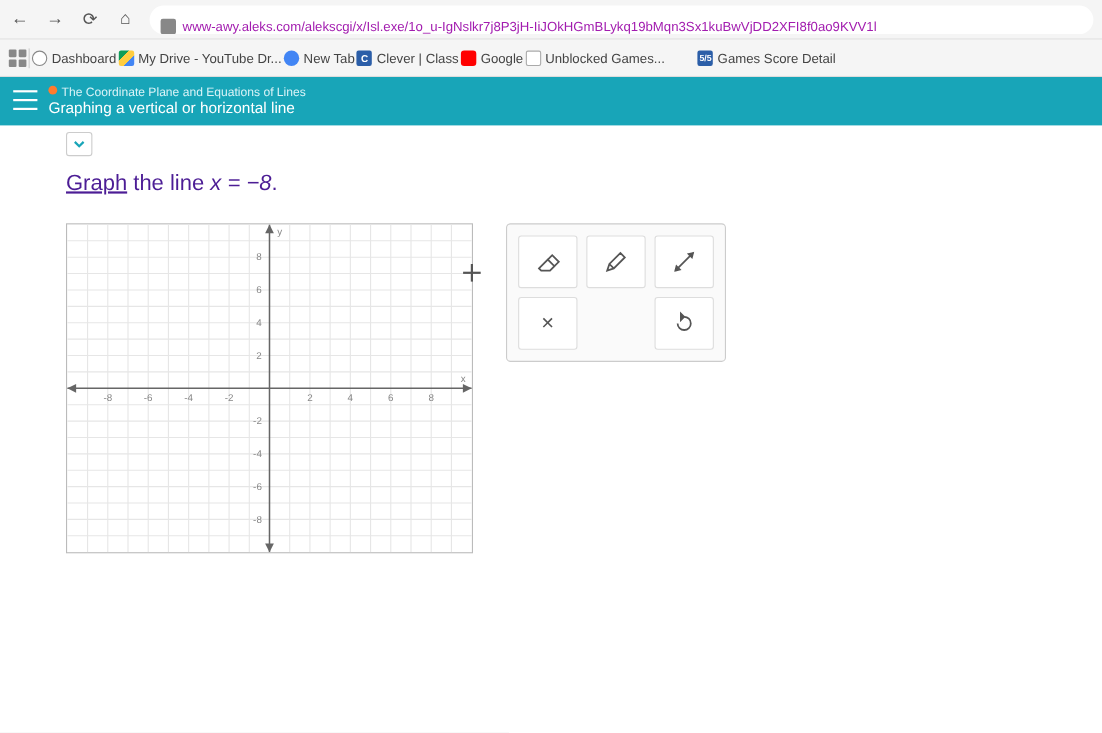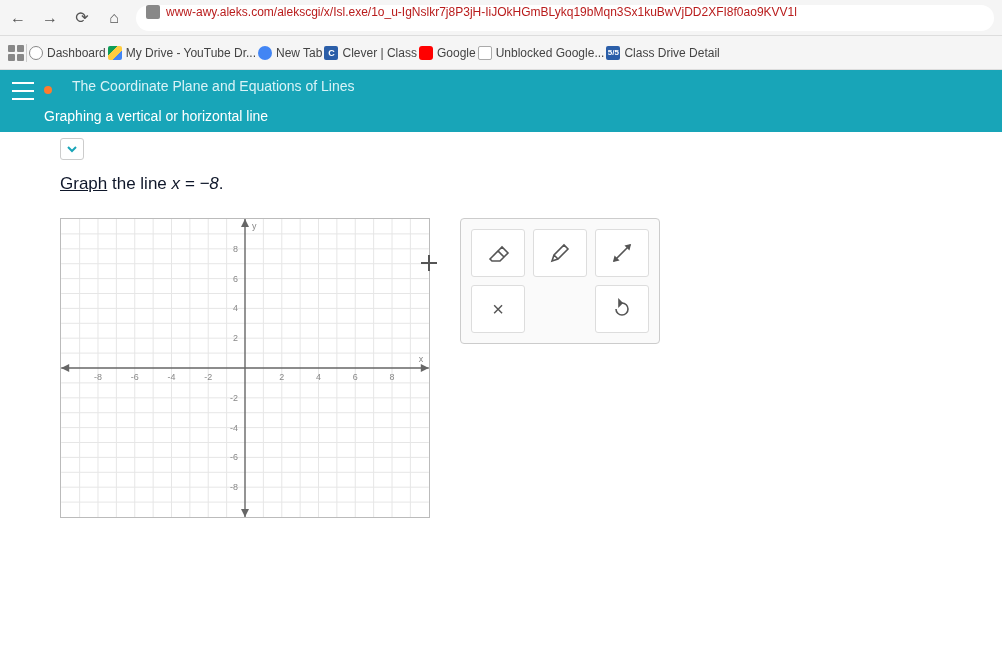--- a/index.html
+++ b/index.html
@@ -1,41 +1,41 @@
 <!DOCTYPE html>
 <html><head>
 <meta charset="utf-8">
 <style>
 * { margin:0; padding:0; box-sizing:border-box; font-family:Arial,Helvetica,sans-serif; }
 body { width:1002px; height:666px; background:#e8e8e8; overflow:hidden; }
 
 .browser-bar { height:36px; background:#f5f5f5; display:flex; align-items:center; padding:0 8px; gap:12px; border-bottom:1px solid #ddd; }
 .nav-arrow { width:20px; height:20px; display:flex; align-items:center; justify-content:center; color:#555; font-size:16px; }
-.url-bar { flex:1; height:26px; background:#fff; border-radius:13px; display:flex; align-items:flex-start; padding:0 10px; font-size:12px; color:#b91c1c; overflow:hidden; white-space:nowrap; }
+.url-bar { flex:1; height:26px; background:#fff; border-radius:13px; display:flex; align-items:flex-end; padding:0 10px; font-size:12px; color:#a21caf; overflow:hidden; white-space:nowrap; }
 .url-icon { width:14px; height:14px; background:#888; border-radius:2px; margin-right:6px; flex-shrink:0; }
 
 .bookmarks-bar { height:34px; background:#f5f5f5; display:flex; align-items:center; padding:0 8px; gap:2px; border-bottom:1px solid #ddd; }
 .bk-apps { width:16px; height:16px; display:grid; grid-template-columns:1fr 1fr; grid-template-rows:1fr 1fr; gap:2px; }
 .bk-apps span { background:#888; border-radius:1px; }
 .bk-sep { width:1px; height:18px; background:#ccc; }
 .bk-item { display:flex; align-items:center; gap:4px; font-size:12px; color:#444; }
 .bk-icon { width:14px; height:14px; border-radius:2px; flex-shrink:0; }
 
 .content { background:#fff; min-height:600px; }
 .lesson-header { background:#18a5b8; color:#fff; padding:8px 12px; display:flex; align-items:flex-start; gap:10px; }
 .hamburger { width:22px; height:18px; display:flex; flex-direction:column; justify-content:space-between; margin-top:4px; }
 .hamburger span { height:2px; background:#fff; }
 .lesson-titles { display:flex; flex-direction:column; }
-.breadcrumb { font-size:14px; color:#d9f3f7; display:flex; align-items:flex-end; gap:20px; }
+.breadcrumb { font-size:11px; color:#d9f3f7; display:flex; align-items:flex-start; gap:4px; }
 .bc-dot { width:8px; height:8px; border-radius:50%; background:#ff7b2e; }
-.lesson-title { font-size:14px; font-weight:500;margin-top:14px; }
+.lesson-title { font-size:14px; font-weight:500; }
 
 .problem-area { padding:6px 0 0 60px; }
 .chevron-box { width:24px; height:22px; background:#fff; border:1px solid #ccc; border-radius:3px; display:flex; align-items:center; justify-content:center; color:#18a5b8; font-size:14px; margin-bottom:14px; }
-.instruction { font-size:17px; color:#0f172a; margin-bottom:24px; }
+.instruction { font-size:20px; color:#4c1d95; margin-bottom:24px; }
 .underline { text-decoration:underline; }
 .italic { font-style:italic; }
 
 .work-row { display:flex; gap:30px; align-items:flex-start; }
 .graph-box { width:370px; height:300px; border:1px solid #bbb; position:relative; background:#fff; }
 .grid-svg { width:100%; height:100%; }
 .grid-svg line.gl { stroke:#e6e6e6; stroke-width:1; }
 .grid-svg line.ax { stroke:#666; stroke-width:1.4; }
 .grid-svg text { font-size:9px; fill:#888; }
 .cross-cursor { position:absolute; top:36px; right:-8px; width:16px; height:16px; }
@@ -84,25 +84,25 @@
   <div class="bk-item">
     <span class="bk-icon" style="background:#2b5ea8;color:#fff;font-size:9px;font-weight:bold;display:flex;align-items:center;justify-content:center;">C</span>
     <span>Clever | Class</span>
   </div>
   <div class="bk-item">
     <span class="bk-icon" style="background:#ff0000;border-radius:3px;position:relative;"></span>
     <span>Google</span>
   </div>
   <div class="bk-item">
     <span class="bk-icon" style="background:#fff;border:1px solid #aaa;"></span>
-    <span>Unblocked Google...</span>
-  </div>
-  <div class="bk-item">
-    <span class="bk-icon" style="background:#2b5ea8;color:#fff;font-size:8px;font-weight:bold;display:flex;align-items:center;justify-content:center;">5/5</span>
-    <span>Class Drive Detail</span>
+    <span>Unblocked Games...</span>
+  </div>
+  <div class="bk-item">
+    <span class="bk-icon" style="background:#2b5ea8;color:#fff;font-size:8px;font-weight:bold;display:flex;align-items:center;justify-content:center;margin-left:28px;">5/5</span>
+    <span>Games Score Detail</span>
   </div>
 </div>
 
 <div class="content">
   <div class="lesson-header">
     <div class="hamburger">
         <span></span>
         <span></span>
         <span></span>
       </div>

